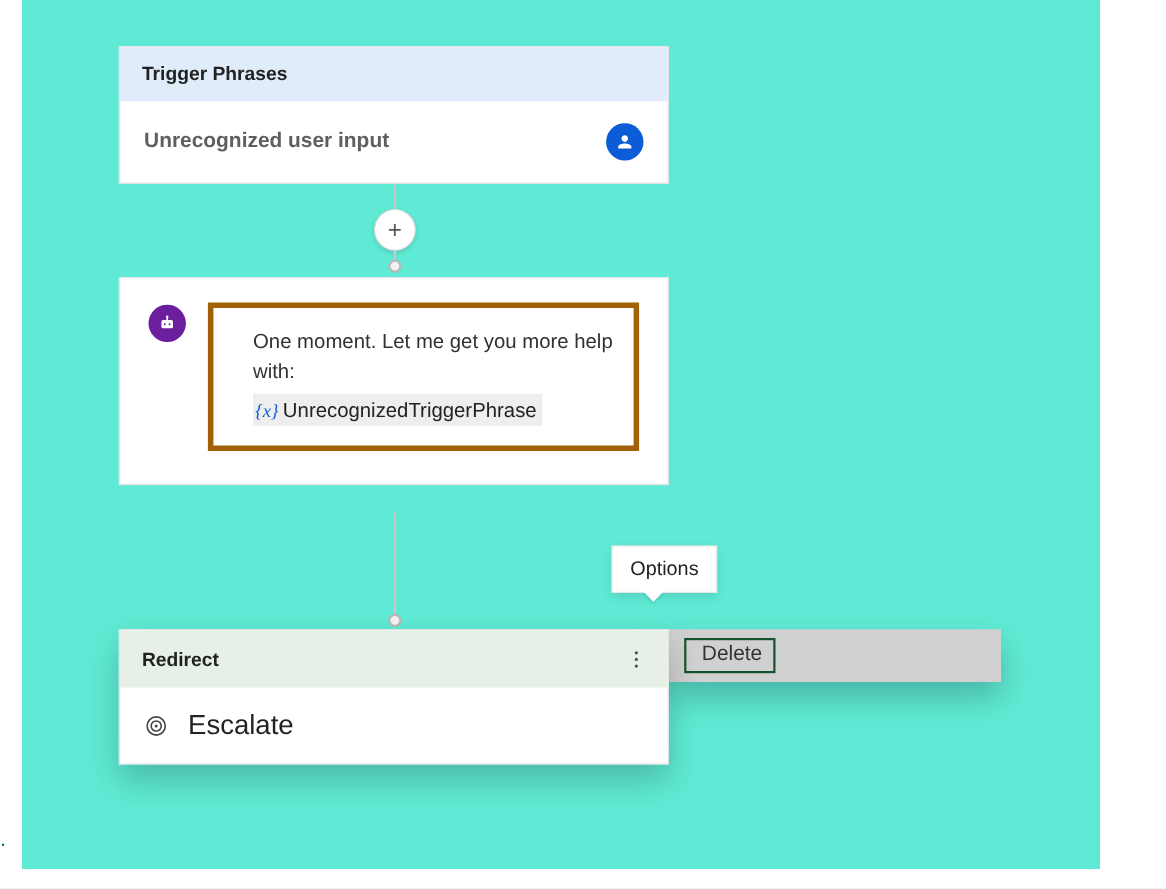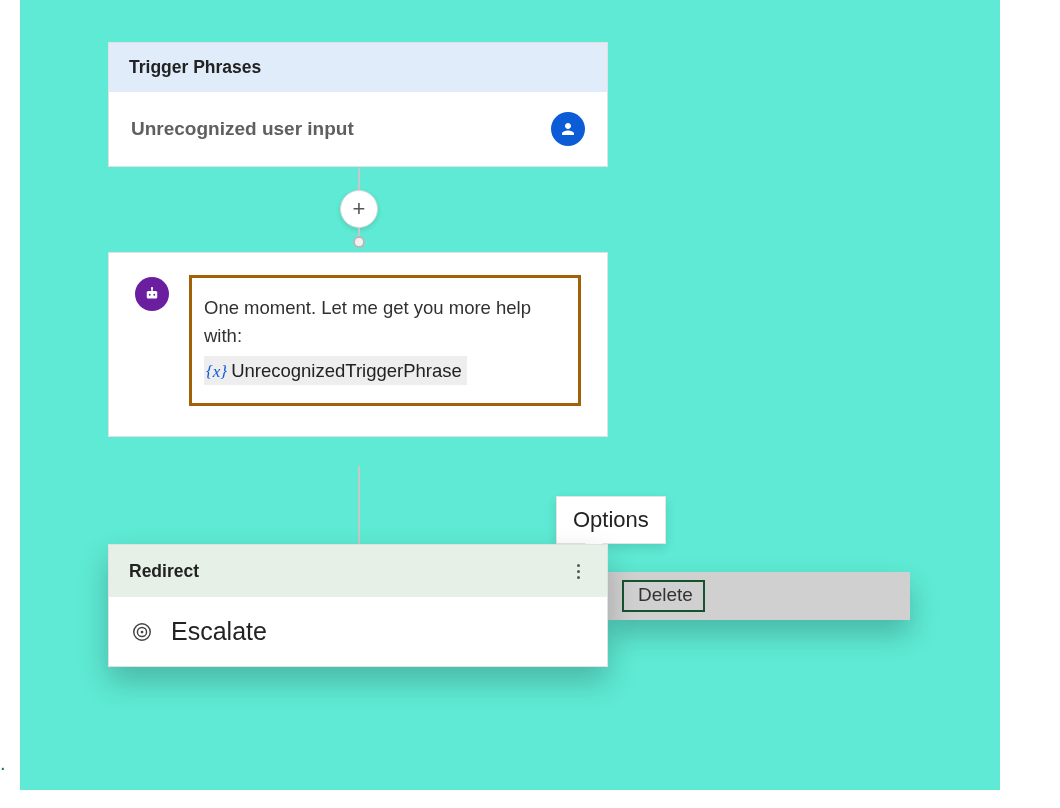--- a/index.html
+++ b/index.html
@@ -138,22 +138,22 @@
     border-radius: 50%;
     background: #6b1e9e;
     display: flex;
     align-items: center;
     justify-content: center;
     flex-shrink: 0;
     margin-top: 2px;
   }
   .bot-avatar svg { fill: #fff; }
   .message-bubble {
-    border: 3px solid #a16207;
-    padding: 16px 18px 18px 12px;
+    border: 5px solid #a16207;
+    padding: 16px 18px 18px 36px;
     flex: 1;
     font-size: 18.5px;
     color: #323130;
     line-height: 1.5;
   }
   .var-chip {
     display: inline-block;
     background: #eeeeee;
     padding: 1px 5px 1px 2px;
     margin-top: 6px;
@@ -172,39 +172,39 @@
 
   
   .options-tooltip {
     position: absolute;
     left: 536px;
     top: 496px;
     background: #fff;
     border: 1px solid #e4e4e4;
     box-shadow: 0 4px 10px rgba(0,0,0,0.12);
     padding: 10px 16px;
-    font-size: 22px;
+    font-size: 18px;
     color: #222;
   }
   .options-tooltip::after {
     content: '';
     position: absolute;
     bottom: -9px;
     left: 28px;
     width: 0; height: 0;
     border-left: 9px solid transparent;
     border-right: 9px solid transparent;
     border-top: 9px solid #fff;
     filter: drop-shadow(0 2px 1px rgba(0,0,0,0.08));
   }
 
   
   .redirect-node {
     left: 88px;
-    top: 544px;
+    top: 572px;
     box-shadow: 0 14px 28px rgba(0,0,0,0.22);
     z-index: 2;
     text-align: right;
   }
   .redirect-header {
     background: #e6f0e6;
     padding: 14px 20px;
     display: flex;
     align-items: center;
     justify-content: space-between;

